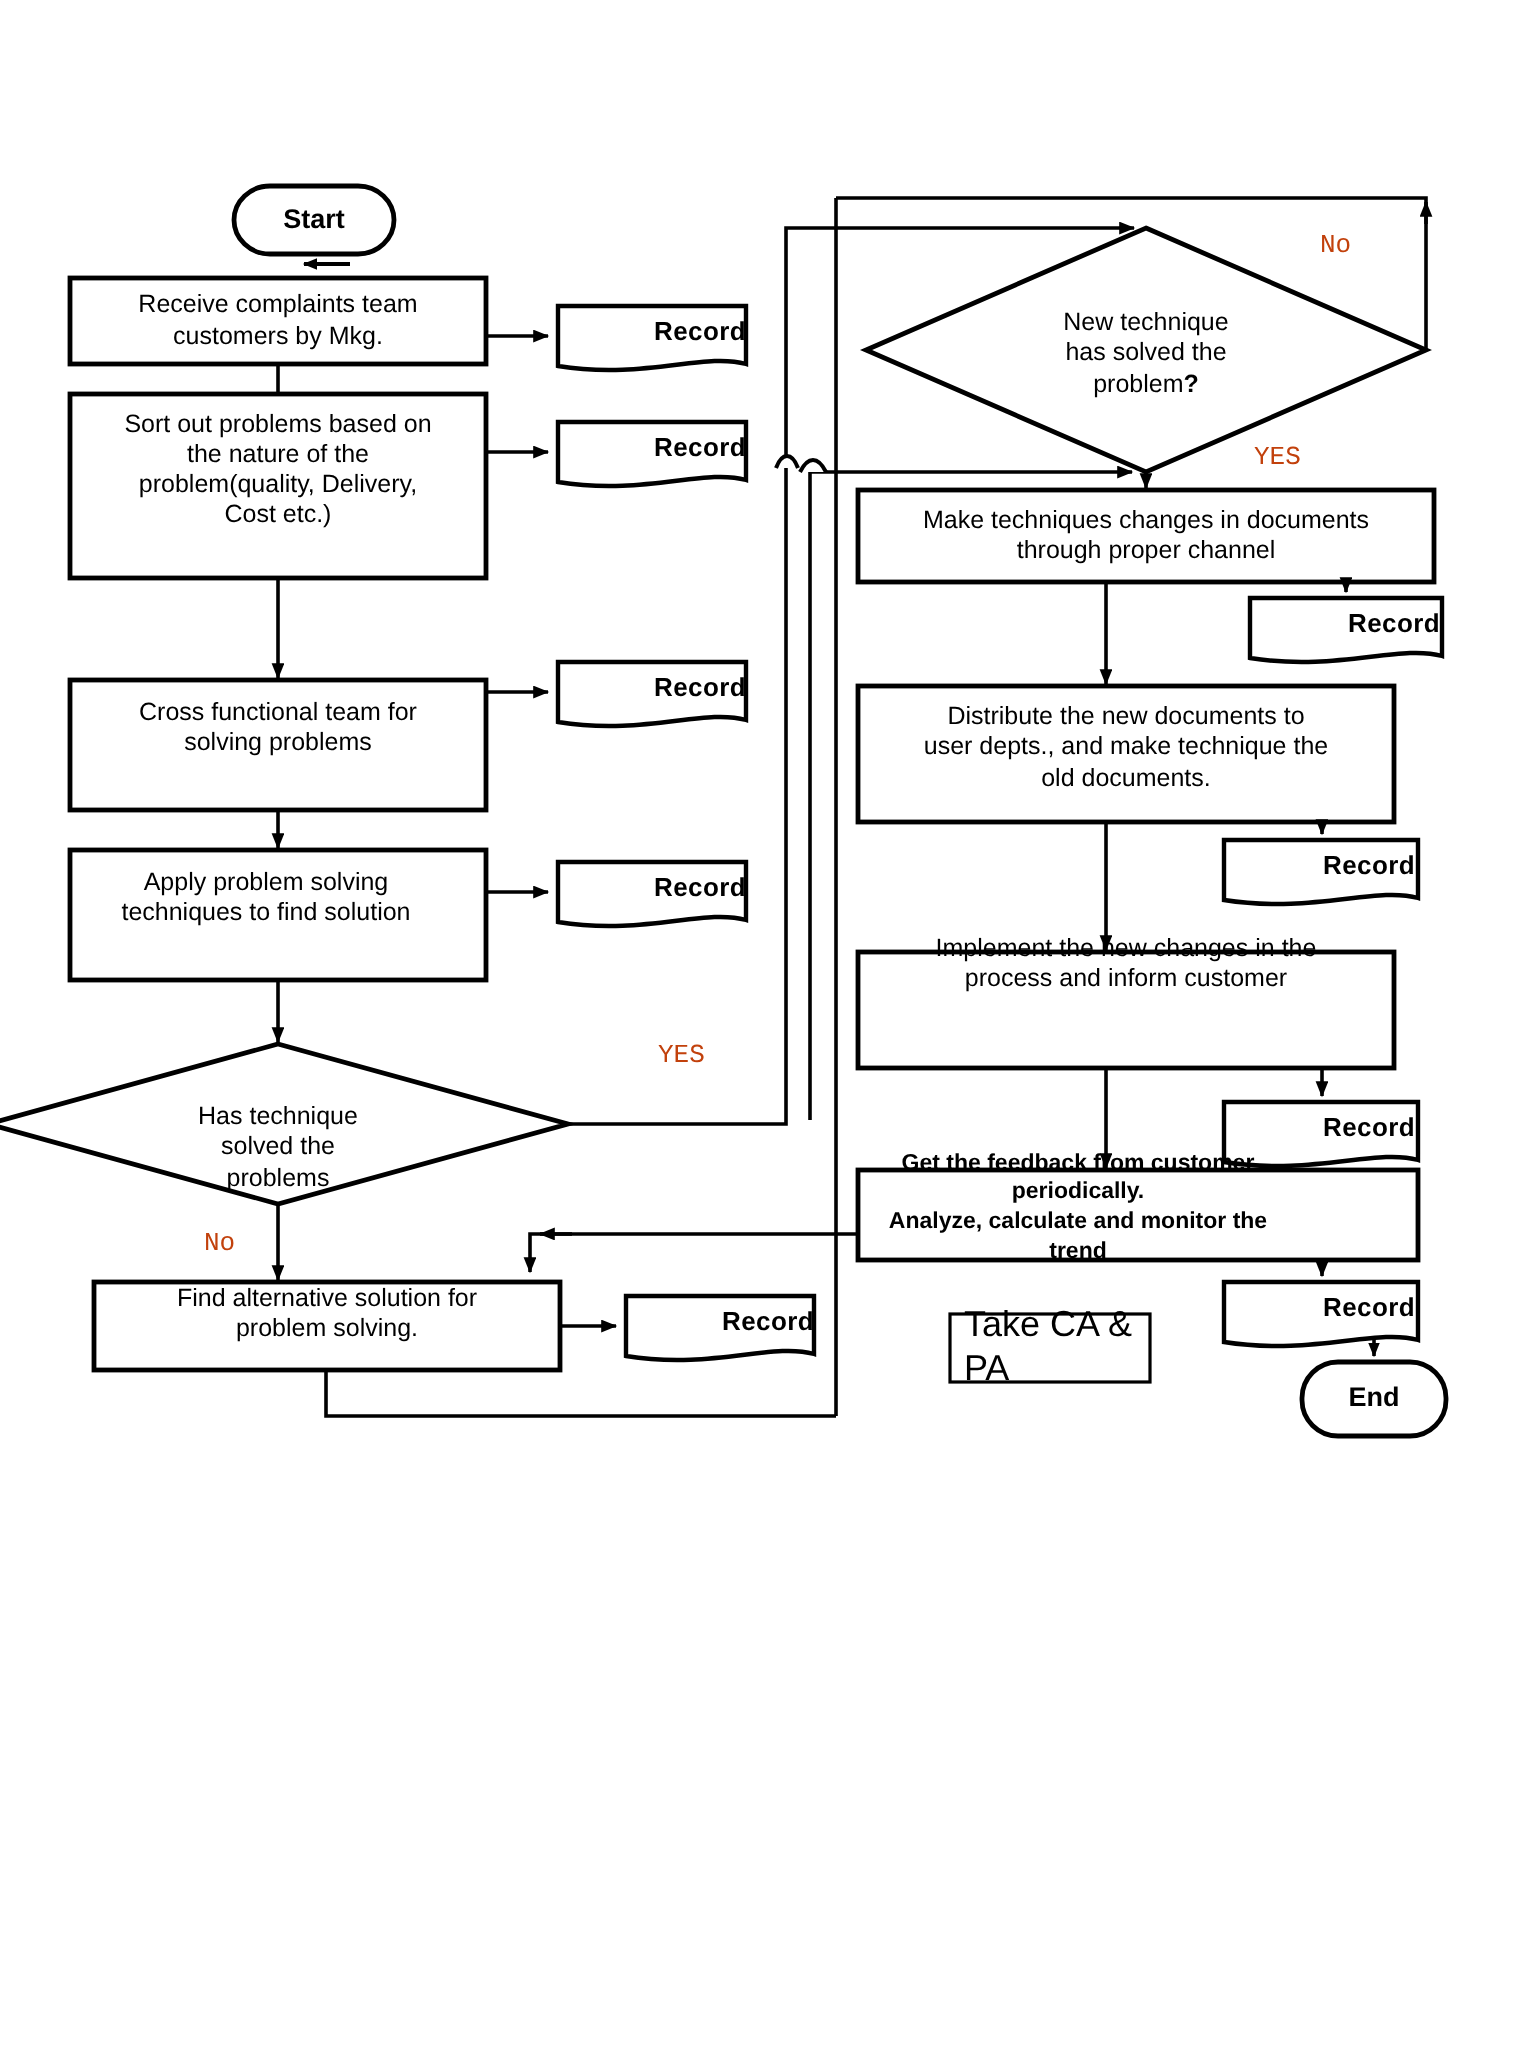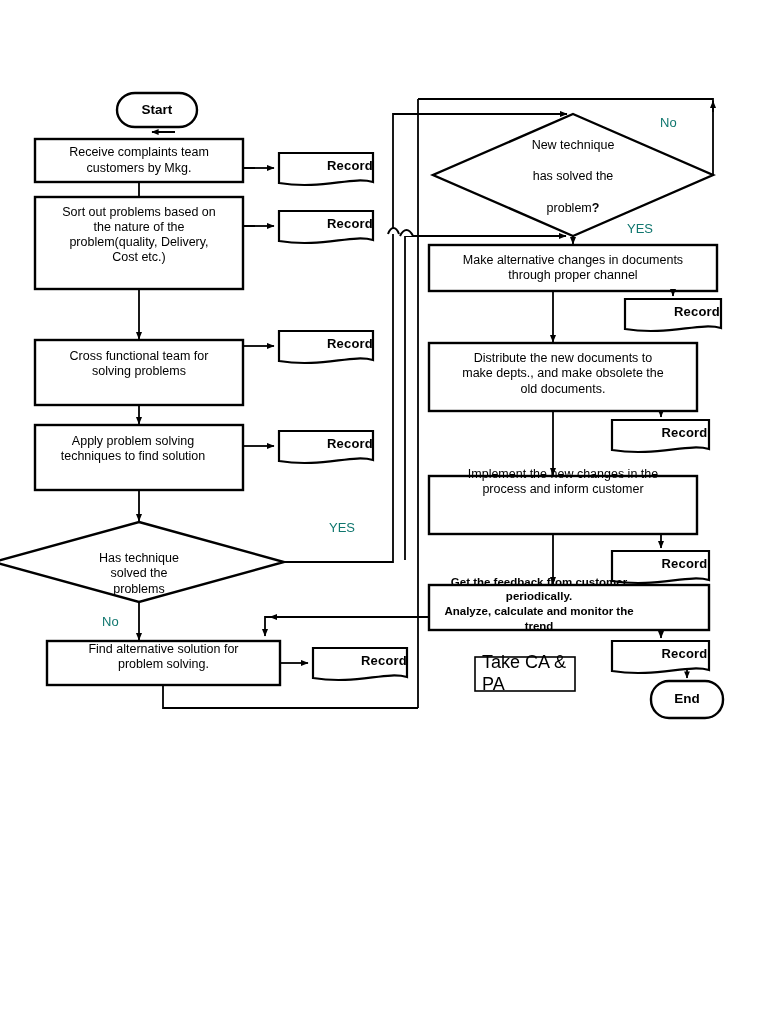--- a/index.html
+++ b/index.html
@@ -8,51 +8,50 @@
     font-family:"Liberation Sans", sans-serif;
     color:#000;
     -webkit-font-smoothing:antialiased;
   }
   #page{
     position:relative;
     width:768px;
     height:1024px;
     background:#ffffff;
     overflow:hidden;
-    border-radius:23px;
   }
   #svg-layer{
     position:absolute;
     left:0; top:0;
     width:768px;
     height:1024px;
   }
   
   .node-text{
     position:absolute;
     display:flex;
     align-items:center;
     justify-content:center;
     text-align:center;
     line-height:1.22;
     color:#000;
     pointer-events:none;
     white-space:pre-line;
   }
   .t-process{ font-size:12.5px; }
-  .t-decision{ font-size:12.5px;gap:16px; }
+  .t-decision{ font-size:12.5px; }
   .t-record{ font-size:13px; font-weight:bold; letter-spacing:.2px;padding-left:24px;}
   .t-terminator{ font-size:13.5px; font-weight:bold; }
   .t-bold{ font-size:11.5px; font-weight:bold; line-height:1.28;}
   .t-plain-left{ font-size:18px; justify-content:flex-start; text-align:left; }
   .edge-label{
     position:absolute;
-    font-family:Liberation Sans, sans-serif;
+    font-family:Liberation Mono, monospace;
     font-size:13px;
-    color:#0f766e;
+    color:#c2410c;
     pointer-events:none;
   }
   .qmark{ font-weight:bold; }
 </style>
 </head>
 <body>
 
 <div id="page">
 
   <svg id="svg-layer" viewBox="0 0 768 1024" xmlns="http://www.w3.org/2000/svg">
@@ -185,24 +184,24 @@
 solved the
 problems</div>
   <div class="node-text t-process" style="left:47px;top:641px;width:233px;height:32px;">Find alternative solution for
 problem solving.</div>
 
   <div class="node-text t-decision" style="left:493px;top:150px;width:160px;height:54px;flex-direction:column;">
     <span>New technique</span>
     <span>has solved the</span>
     <span><span>problem</span><span class="qmark">?</span></span>
   </div>
-  <div class="node-text t-process" style="left:429px;top:245px;width:288px;height:46px;">Make alternative changes in documents
+  <div class="node-text t-process" style="left:429px;top:245px;width:288px;height:46px;">Make techniques changes in documents
 through proper channel</div>
   <div class="node-text t-process" style="left:429px;top:343px;width:268px;height:62px;">Distribute the new documents to
-make depts., and make obsolete the
+user depts., and make technique the
 old documents.</div>
   <div class="node-text t-process" style="left:429px;top:460px;width:268px;height:44px;">Implement the new changes in the
 process and inform customer</div>
   <div class="node-text t-bold" style="left:429px;top:585px;width:220px;height:38px;">Get the feedback from customer periodically.
 Analyze, calculate and monitor the trend</div>
   <div class="node-text t-plain-left" style="left:482px;top:657px;width:92px;height:34px;">Take CA &amp;
 PA</div>
 
   <div class="node-text t-record" style="left:279px;top:153px;width:94px;height:26px;">Record</div>
   <div class="node-text t-record" style="left:279px;top:211px;width:94px;height:26px;">Record</div>

